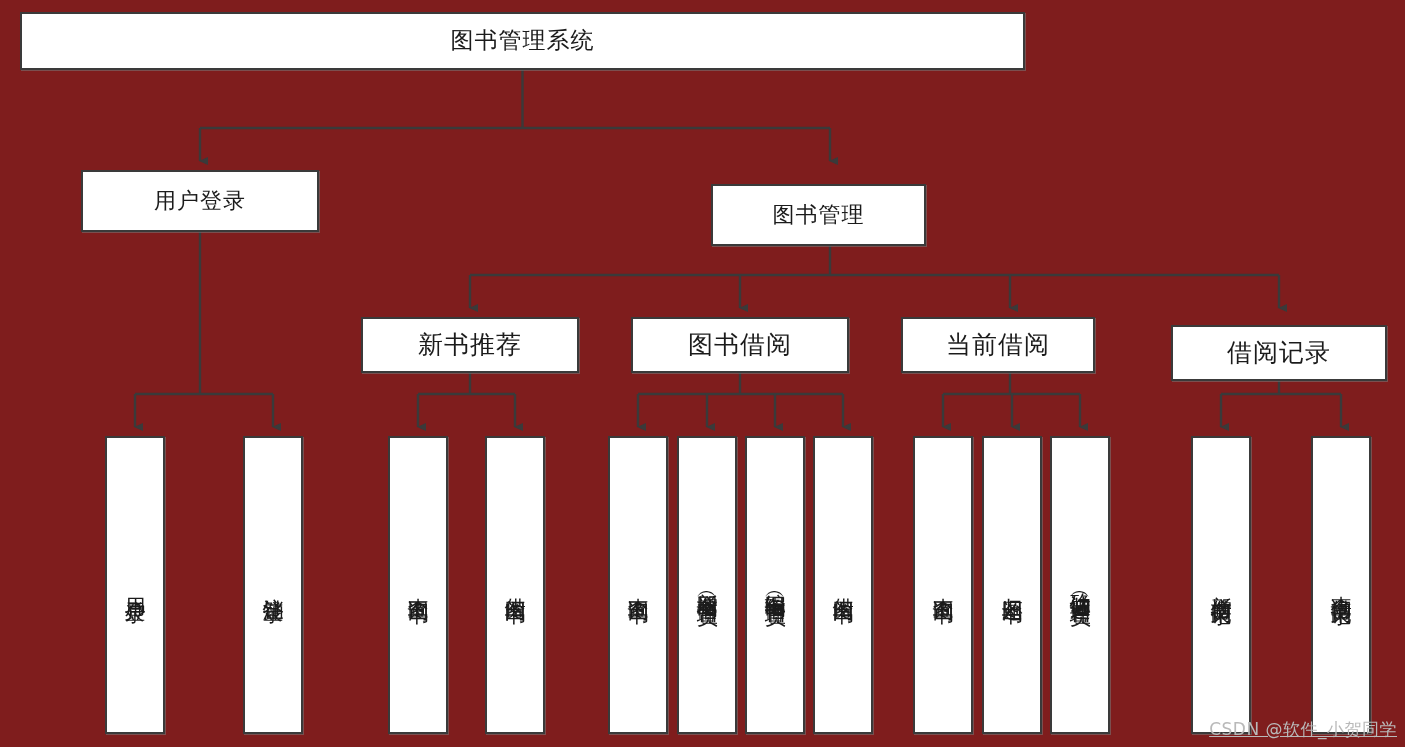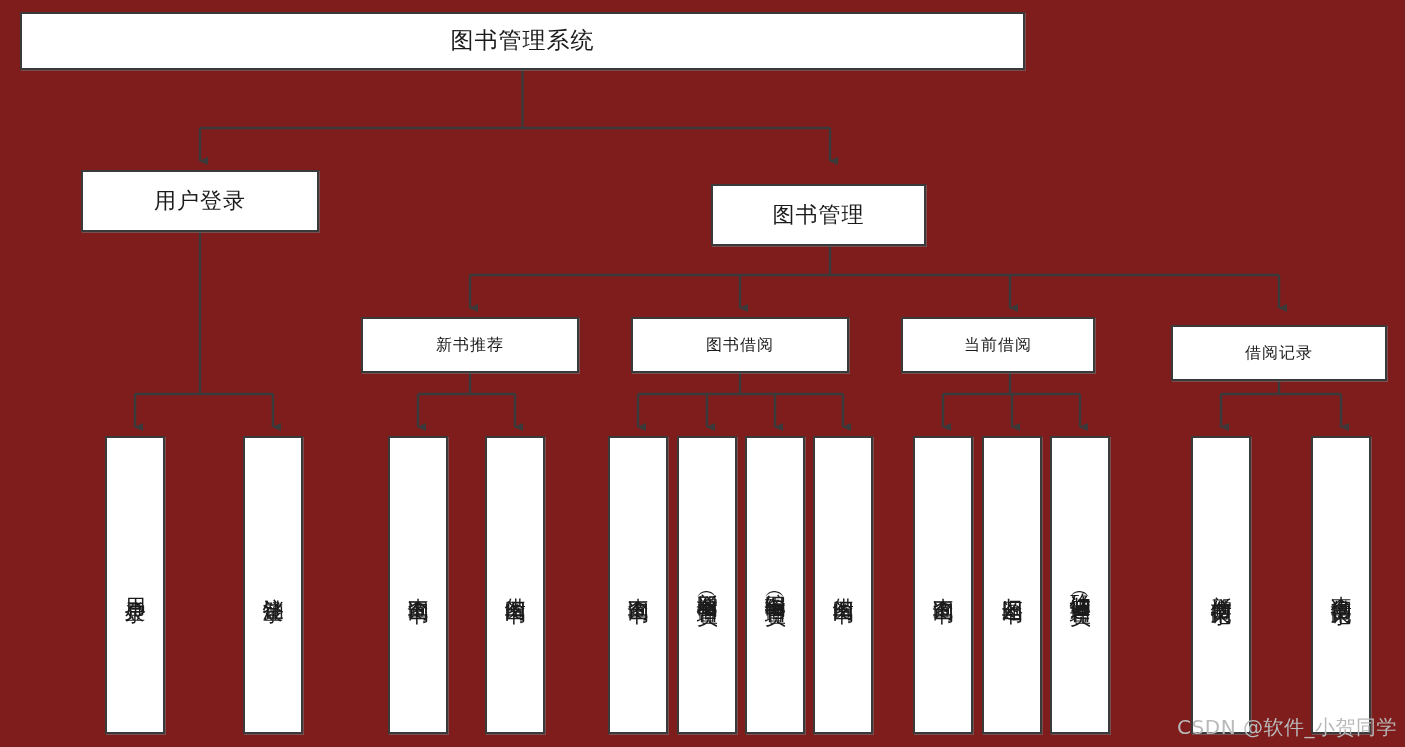--- a/index.html
+++ b/index.html
@@ -48,30 +48,31 @@
     writing-mode: vertical-rl;
     text-orientation: upright;
     font-size: 21px;
     letter-spacing: 2px;
     line-height: 1.08;
     white-space: normal;
     max-height: 284px;
   }
   .node.level-0 .node-label { font-size: 23px; }
   .node.level-1 .node-label { font-size: 22px; }
-  .node.level-2 .node-label { font-size: 16px; }
+  .node.level-2 .node-label { font-size: 25px; }
   #watermark {
     position: absolute;
     right: 8px;
     bottom: 6px;
     color: #b9b9b9;
-    font-size: 20px;
+    font-size: 17px;
     letter-spacing: 0.5px;
     white-space: nowrap;
     user-select: none;
+    text-decoration: underline;
   }
 </style>
 </head>
 <body>
 
 <div id="diagram-root">
 
   <svg id="edges-layer" viewBox="0 0 1405 747" width="1405" height="747" xmlns="http://www.w3.org/2000/svg">
     <defs>
       <marker id="arrowhead" markerWidth="10" markerHeight="10" refX="5" refY="8" orient="auto" markerUnits="userSpaceOnUse">

